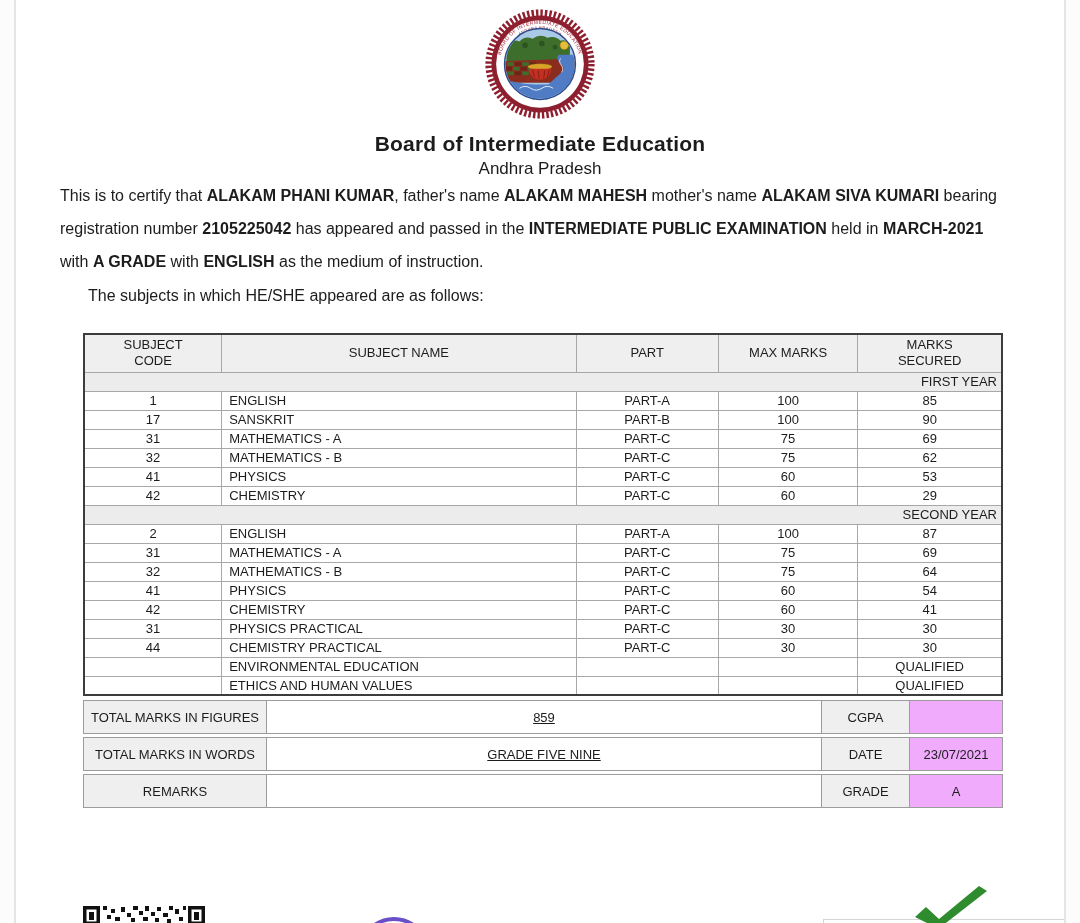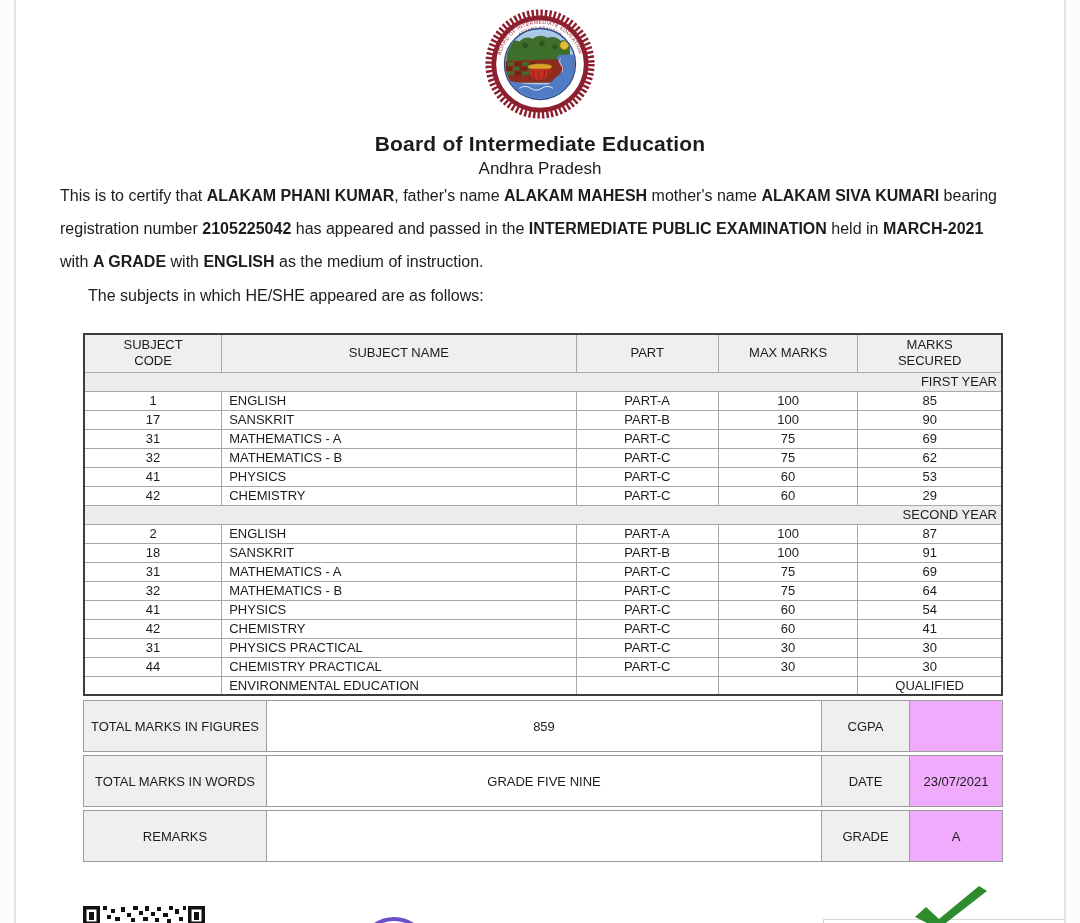--- a/index.html
+++ b/index.html
@@ -58,26 +58,26 @@
   .marks-table tr.section-row td {
     background: #ececec;
     text-align: right;
     height: 19px;
   }
   
   .summary { margin: 4px 0 0 67px; width: 920px; font-size: 13px; }
   .sum-row { display: flex; margin-top: 3px; }
   .sum-cell {
     border: 1px solid #9c9c9c;
-    height: 52px;
+    height: 34px;
     display: flex; align-items: center; justify-content: center;
     text-align: right;
   }
   .sum-label { width: 184px; background: #efefef; }
-  .sum-value { width: 556px; margin-left: -1px; background: #fff; }
+  .sum-value { width: 556px; margin-left: -1px; background: #fff; text-decoration: underline; }
   .sum-side-label { width: 89px; margin-left: -1px; background: #efefef; }
   .sum-side-value { width: 94px; margin-left: -1px; background: #f0abfc; }
   
   .qr-sliver { position: absolute; left: 67px; top: 903px; }
   .stamp-arc {
     position: absolute; left: 342px; top: 917px;
     width: 72px; height: 72px; border-radius: 50%;
     border: 4px solid #6a4fc8;
   }
   .verify-box {
@@ -217,27 +217,20 @@
           <td colspan="5">SECOND YEAR</td>
         </tr>
         <tr>
           <td class="c">2</td>
           <td class="l">ENGLISH</td>
           <td class="c">PART-A</td>
           <td class="c">100</td>
           <td class="c">87</td>
         </tr>
         <tr>
-          <td class="c">18</td>
-          <td class="l">SANSKRIT</td>
-          <td class="c">PART-B</td>
-          <td class="c">100</td>
-          <td class="c">91</td>
-        </tr>
-        <tr>
           <td class="c">31</td>
           <td class="l">MATHEMATICS - A</td>
           <td class="c">PART-C</td>
           <td class="c">75</td>
           <td class="c">69</td>
         </tr>
         <tr>
           <td class="c">32</td>
           <td class="l">MATHEMATICS - B</td>
           <td class="c">PART-C</td>
@@ -268,20 +261,27 @@
         <tr>
           <td class="c">44</td>
           <td class="l">CHEMISTRY PRACTICAL</td>
           <td class="c">PART-C</td>
           <td class="c">30</td>
           <td class="c">30</td>
         </tr>
         <tr>
           <td class="c"></td>
           <td class="l">ENVIRONMENTAL EDUCATION</td>
+          <td class="c"></td>
+          <td class="c"></td>
+          <td class="c">QUALIFIED</td>
+        </tr>
+        <tr>
+          <td class="c"></td>
+          <td class="l">ETHICS AND HUMAN VALUES</td>
           <td class="c"></td>
           <td class="c"></td>
           <td class="c">QUALIFIED</td>
         </tr>
       </tbody>
   </table>
 
   <div class="summary" id="summary-rows">
       <div class="sum-row">
         <div class="sum-cell sum-label">TOTAL MARKS IN FIGURES</div>

